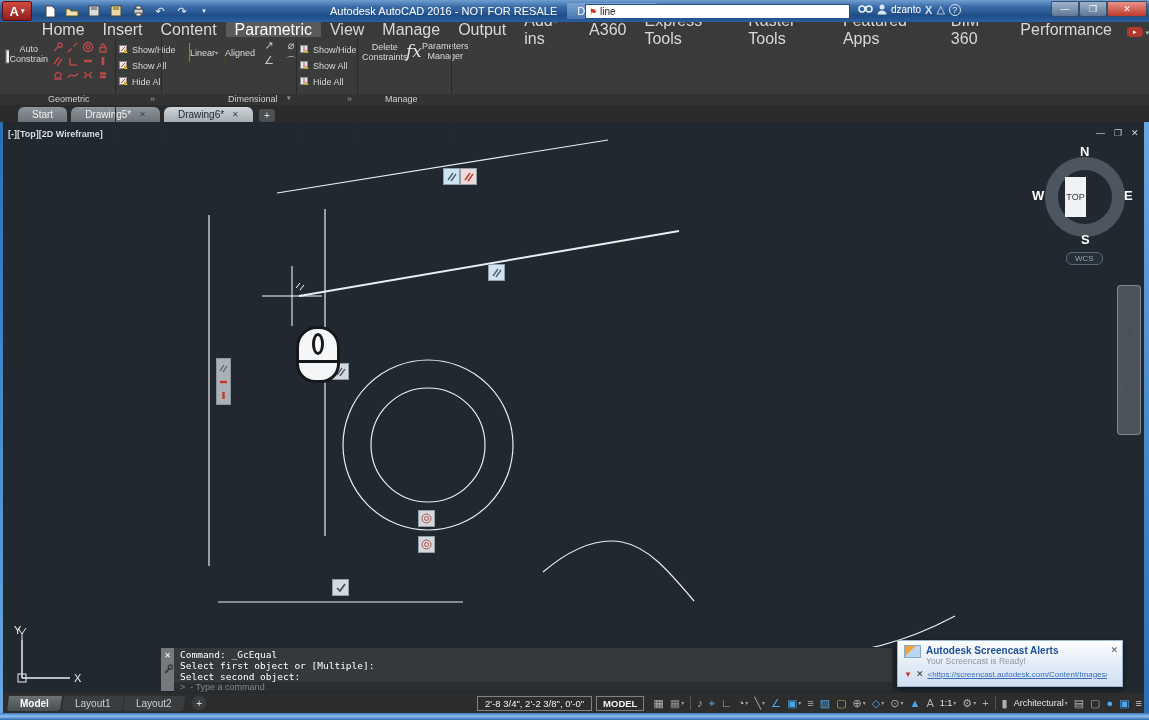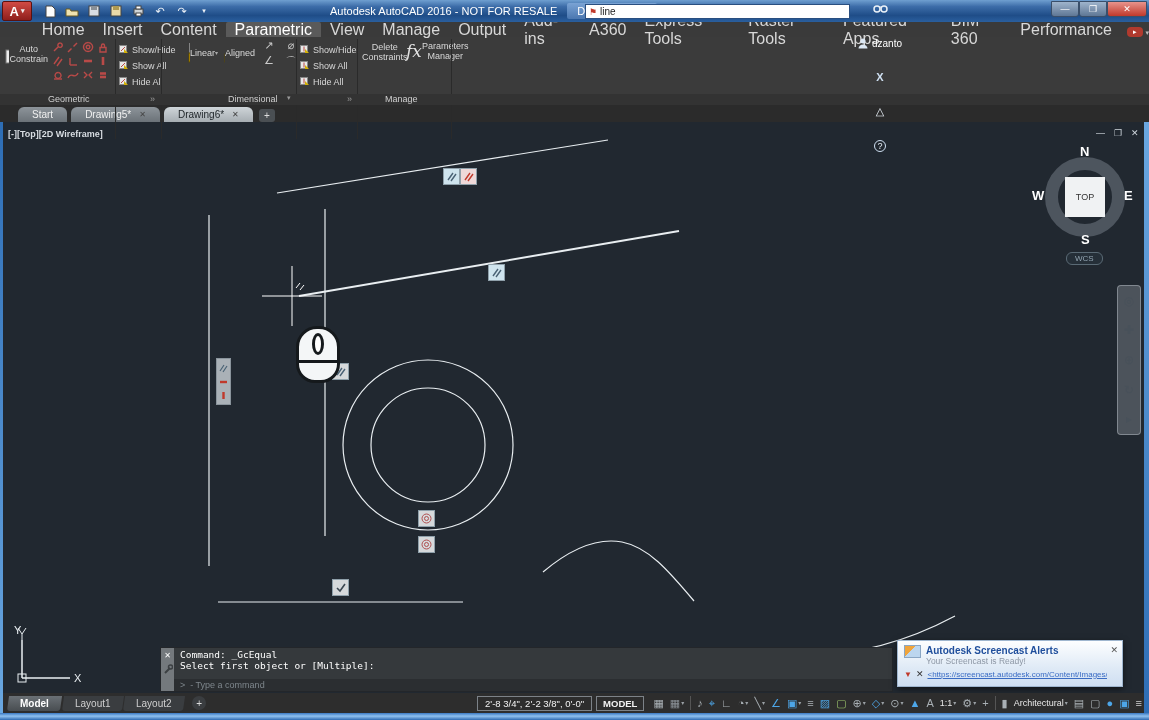--- a/index.html
+++ b/index.html
@@ -13,21 +13,21 @@
     border:1px solid #5a1210;border-radius:2px;color:#fff;font-weight:bold;font-size:13px;
     display:flex;align-items:center;justify-content:center;}
   .applogo small{font-size:7px;color:#eee;margin-left:2px;}
   .qat{display:flex;align-items:center;gap:6px;margin-left:10px;}
   .qat .qbtn{width:16px;height:14px;display:flex;align-items:center;justify-content:center;color:#eef3f8;font-size:11px;}
   .title-center{position:absolute;left:330px;top:0;height:22px;display:flex;align-items:center;color:#fff;font-size:11px;}
   .doc-pill{margin-left:10px;padding:2px 10px;background:linear-gradient(#7aa3d4,#4a77b0);border-radius:2px;color:#fff;}
   .searchbox{position:absolute;left:585px;top:4px;width:265px;height:15px;background:#fff;
     border:1px solid #2a4f80;display:flex;align-items:center;font-size:10px;color:#222;}
   .searchbox .flag{color:#c0392b;font-size:9px;margin:0 3px;}
-  .tb-icons{position:absolute;left:858px;top:3px;display:flex;align-items:center;gap:22px;color:#eaf1f8;font-size:11px;flex-direction:column;}
+  .tb-icons{position:absolute;left:858px;top:3px;display:flex;align-items:center;gap:4px;color:#eaf1f8;font-size:11px;}
   .tb-user{display:flex;align-items:center;gap:4px;font-size:10px;color:#fff;}
   .winbtns{position:absolute;right:2px;top:1px;display:flex;}
   .winbtn{width:28px;height:16px;display:flex;align-items:center;justify-content:center;color:#fff;font-size:9px;
     background:linear-gradient(#9fb4cc,#5f7795);border:1px solid #3a4f6a;border-radius:0 0 3px 3px;}
   .winbtn.close{background:linear-gradient(#e8948c,#c0392b);width:40px;}
 
   
   .tabrow{position:absolute;left:0;top:22px;width:1149px;height:15px;background:#3a3a3a;display:flex;align-items:flex-end;z-index:55;}
   .rtab{padding:1px 9px;font-size:16px;color:#d8d8d8;height:15px;display:flex;align-items:center;}
   .rtab.active{background:#5a5a5a;color:#fff;border-radius:2px 2px 0 0;}
@@ -60,21 +60,21 @@
 
   
   .canvas{position:absolute;left:0;top:122px;width:1149px;height:571px;background:#212830;overflow:hidden;z-index:10;}
   .vplabel{position:absolute;left:8px;top:7px;color:#d8dde2;font-size:9px;font-weight:bold;z-index:12;}
   .vpctrl{position:absolute;left:1096px;top:6px;color:#cfd6dc;font-size:9px;display:flex;gap:9px;z-index:12;}
   #dwg{position:absolute;left:0;top:0;z-index:11;}
 
   
   .vcube{position:absolute;left:1040px;top:26px;width:92px;height:120px;z-index:12;}
   .vring{position:absolute;left:5px;top:9px;width:80px;height:80px;border-radius:50%;border:13px solid rgba(130,140,150,0.45);}
-  .vface{position:absolute;left:25px;top:29px;width:40px;height:40px;background:#f0f2f3;color:#333;
+  .vface{position:absolute;left:25px;top:29px;width:21px;height:40px;background:#f0f2f3;color:#333;
     font-size:9px;display:flex;align-items:center;justify-content:center;}
   .vdir{position:absolute;color:#fff;font-weight:bold;font-size:13px;}
   .wcsbtn{position:absolute;left:26px;top:104px;padding:1px 8px;border:1px solid #5a6a75;border-radius:6px;
     color:#93a5b2;font-size:8px;background:rgba(40,52,62,.6);}
 
   
   .navbar{position:absolute;left:1117px;top:163px;width:24px;height:150px;background:rgba(190,198,205,.28);
     border:1px solid rgba(210,216,222,.4);border-radius:4px;display:flex;flex-direction:column;align-items:center;
     justify-content:space-around;z-index:12;color:#48515a;font-size:12px;}
 
@@ -554,20 +554,21 @@
       <span class="cx">✕</span>
       <svg width="10" height="10">
         <path d="M2 9 L7 4" stroke="#3c4043" stroke-width="2"></path>
           <circle cx="7.5" cy="3" r="2" fill="none" stroke="#3c4043" stroke-width="1.5"></circle>
         </svg>
     </div>
     <div class="cmdbody">
       <div class="cmdlines" id="cmdLines">
           <div class="cmdline">Command: _GcEqual</div>
           <div class="cmdline">Select first object or [Multiple]:</div>
+          <div class="cmdline">Select second object:</div>
         </div>
       <div class="cmdinput">
         <span>&gt;</span>
         <span>- Type a command</span>
       </div>
     </div>
   </div>
 
   <div class="notif">
     <div class="nhead">

